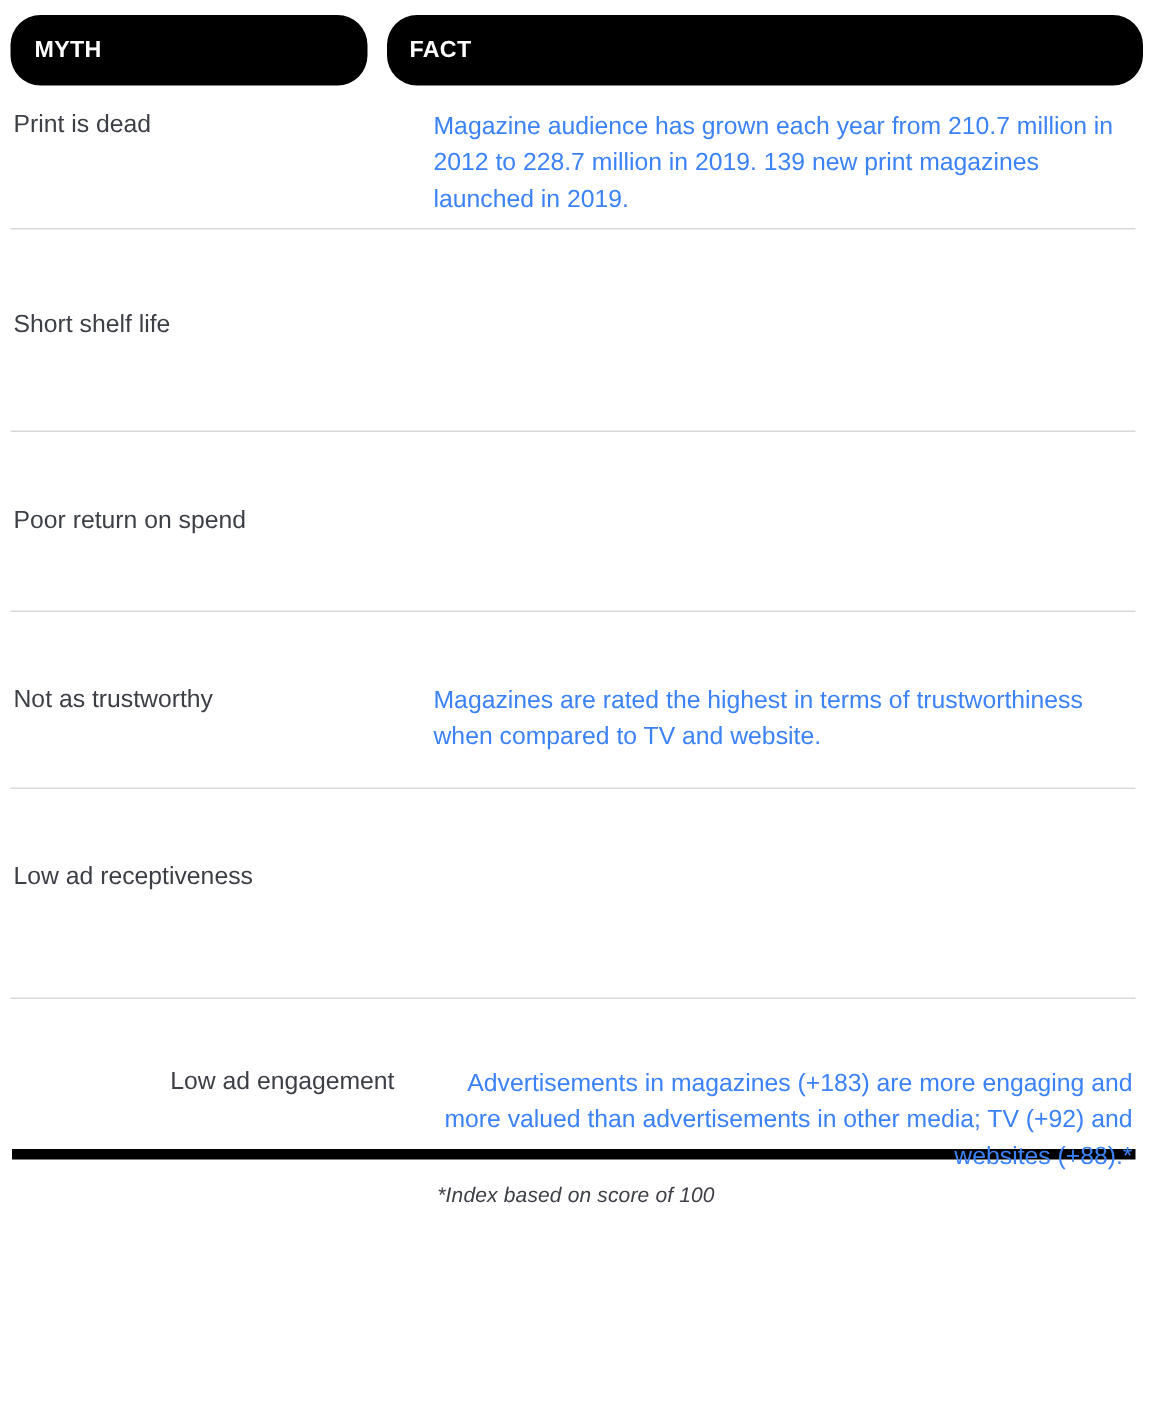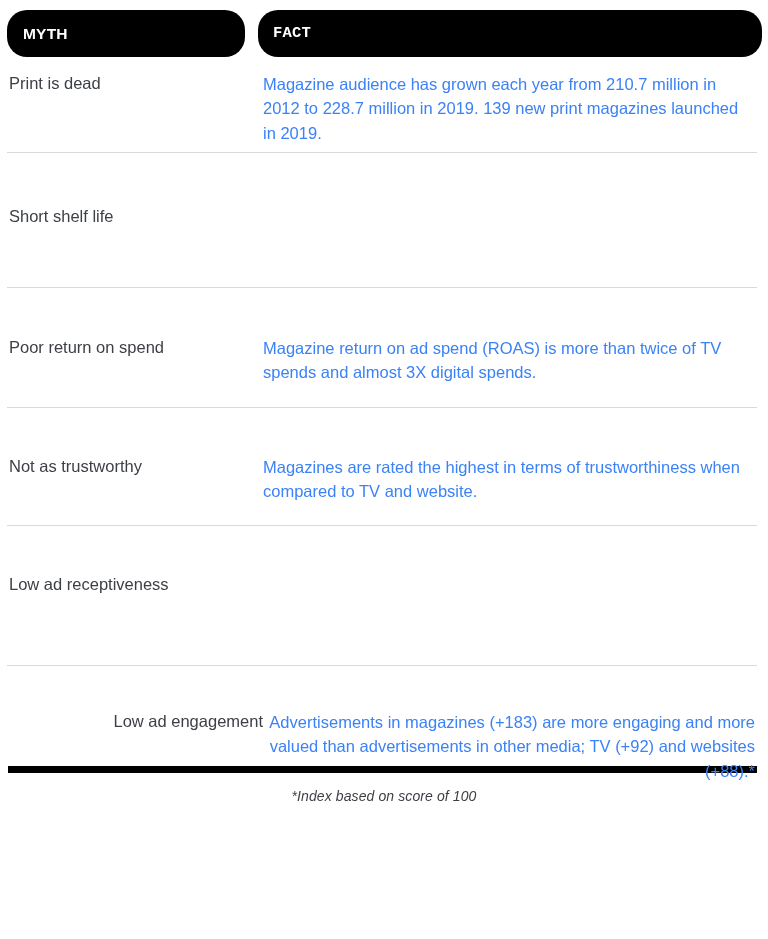--- a/index.html
+++ b/index.html
@@ -40,39 +40,39 @@
     border-radius: 20px;
   }
   .header-cell-myth {
     width: 238px;
     padding-left: 16px;
     margin-right: 13px;
   }
   .header-cell-fact {
     flex: 1 1 auto;
     padding-left: 15px;
-    font-family: Liberation Mono, monospace;
   }
   .header-label {
     font-size: 15.5px;
     font-weight: bold;
     letter-spacing: 0.2px;
     line-height: 1;
   }
 
   
   .rows {
     padding: 0 11px 0 7px;
     box-sizing: border-box;
   }
   .row {
     display: flex;
     align-items: flex-start;
     border-bottom: 1px solid #d7d9dc;
     box-sizing: border-box;
+    gap: 26px;
   }
   .row:last-of-type {
     border-bottom: none;
   }
   .cell-myth {
     width: 256px;
     flex: 0 0 256px;
     box-sizing: border-box;
     padding-left: 2px;
   }
@@ -145,23 +145,20 @@
       <div class="cell-myth">
         <div class="myth-text">Short shelf life</div>
       </div>
     </div>
 
 
     <div class="row row-4">
       <div class="cell-myth">
         <div class="myth-text">Poor return on spend</div>
       </div>
-      <div class="cell-fact">
-        <div class="fact-text">Magazine return on ad spend (ROAS) is more than twice of TV spends and almost 3X digital spends.</div>
-      </div>
     </div>
 
     <div class="row row-5">
       <div class="cell-myth">
         <div class="myth-text">Not as trustworthy</div>
       </div>
       <div class="cell-fact">
         <div class="fact-text">Magazines are rated the highest in terms of trustworthiness when compared to TV and website.</div>
       </div>
     </div>

